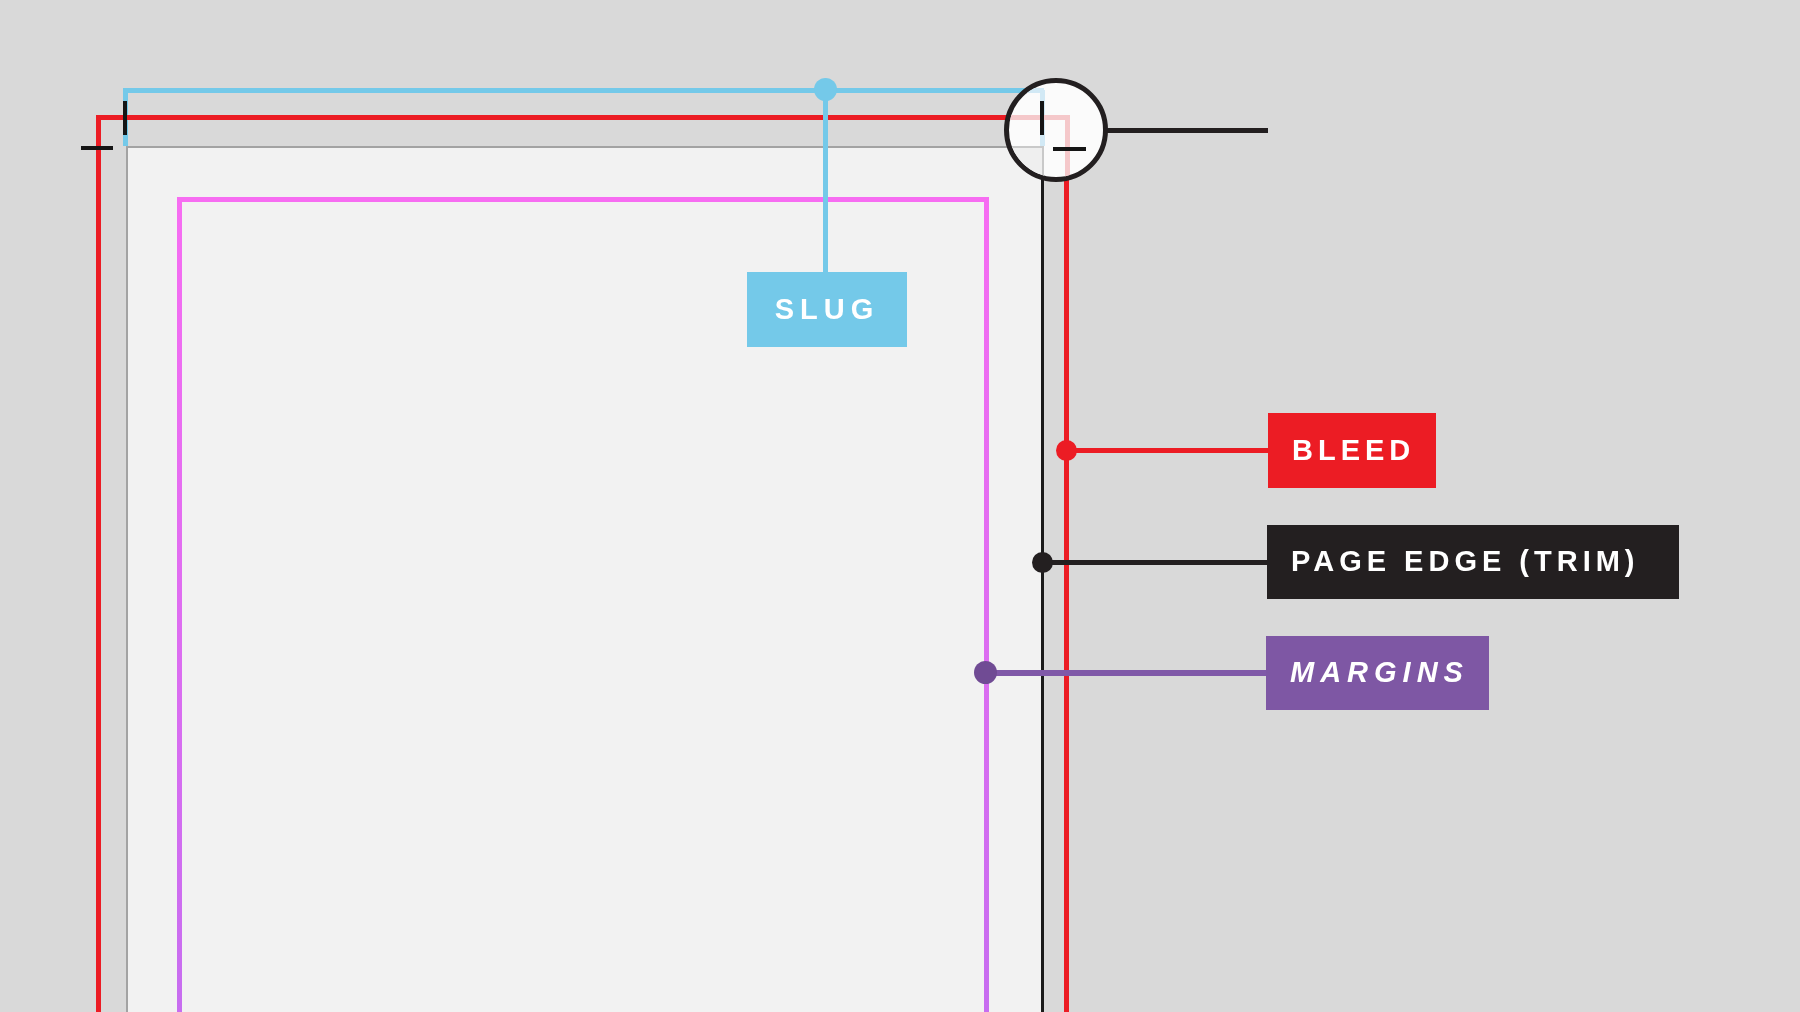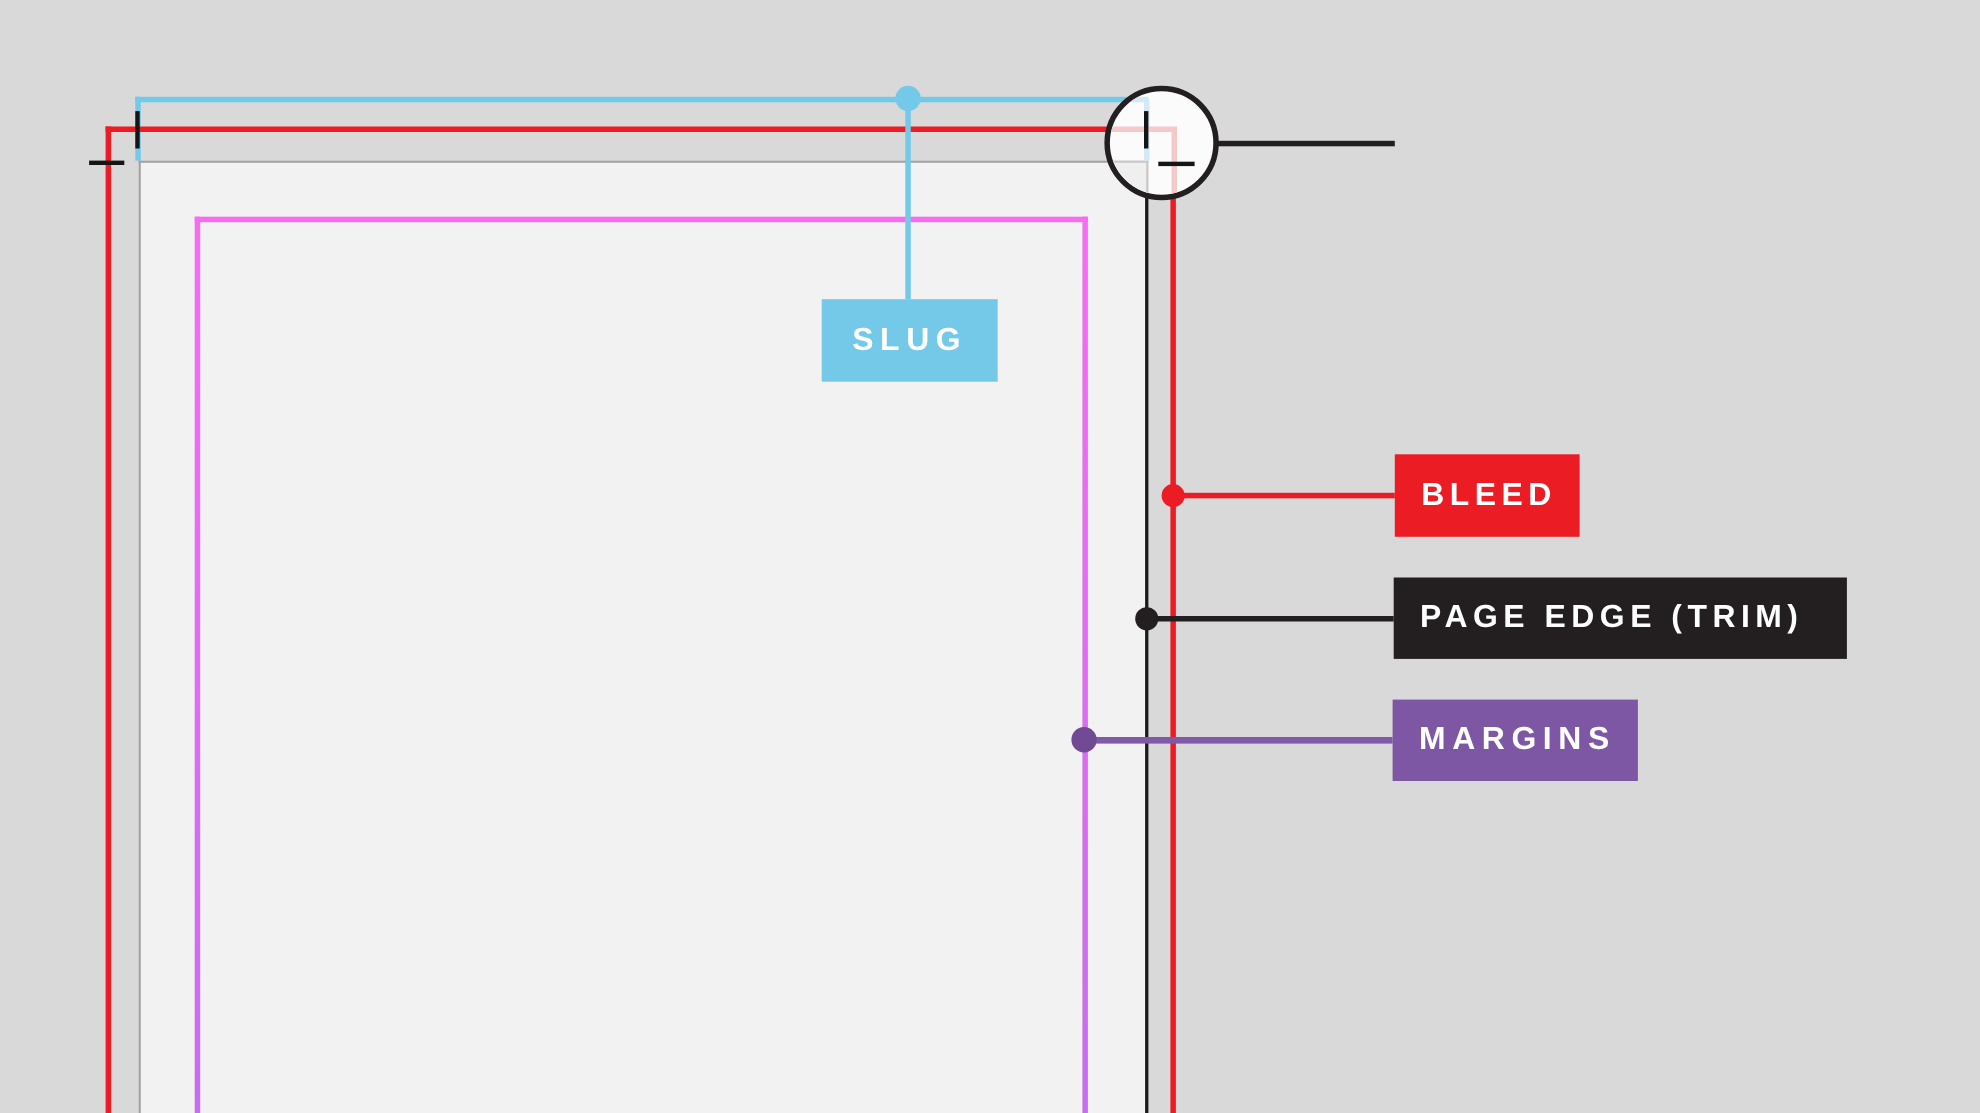--- a/index.html
+++ b/index.html
@@ -76,21 +76,21 @@
     background:var(--slug-blue); align-items:center; }
   #slug-box .label-title { letter-spacing:6px; }
   #bleed-box { left:1268px; top:413px; width:168px; height:75px;
     background:var(--bleed-red); padding-left:24px; }
   #bleed-box .label-title { letter-spacing:5px; }
   #page-edge-box { left:1267px; top:525px; width:412px; height:74px;
     background:var(--label-dark); padding-left:24px; }
   #page-edge-box .label-title { letter-spacing:5px; }
   #margins-box { left:1266px; top:636px; width:223px; height:74px;
     background:var(--margins-purple); padding-left:24px; }
-  #margins-box .label-title { letter-spacing:6px; }
+  #margins-box .label-title { letter-spacing:6px;font-style:italic; }
 </style>
 </head>
 <body>
 
 <div class="stage">
 
   <div class="abs" id="page"></div>
   <div class="abs" id="trim-right"></div>
 
   <div class="abs line" id="slug-top"></div>

